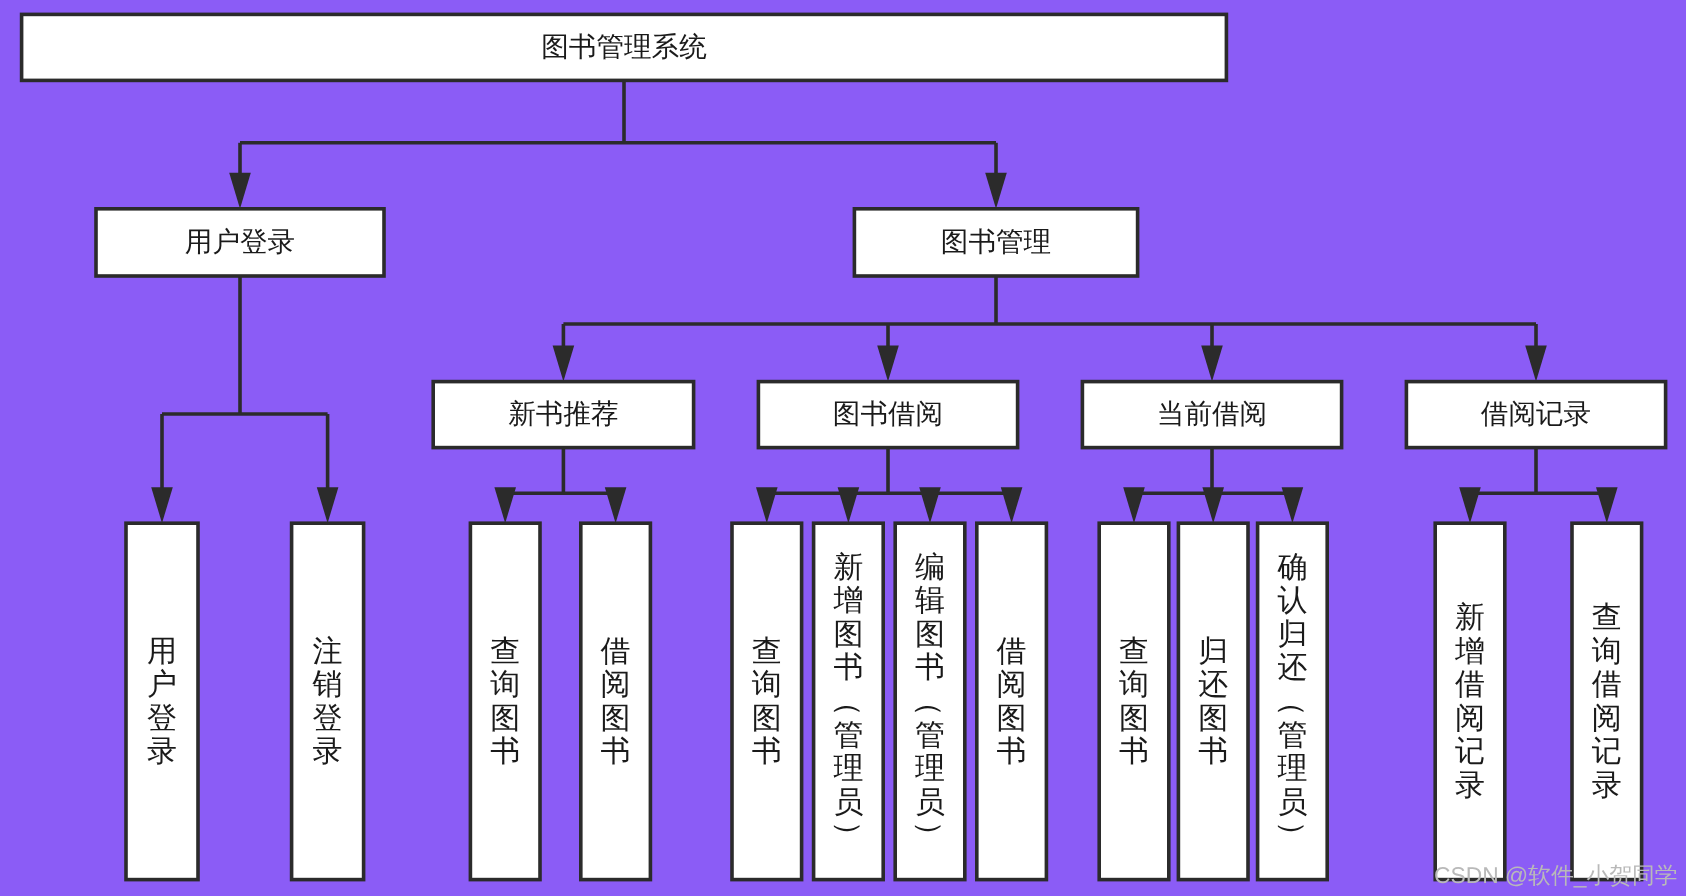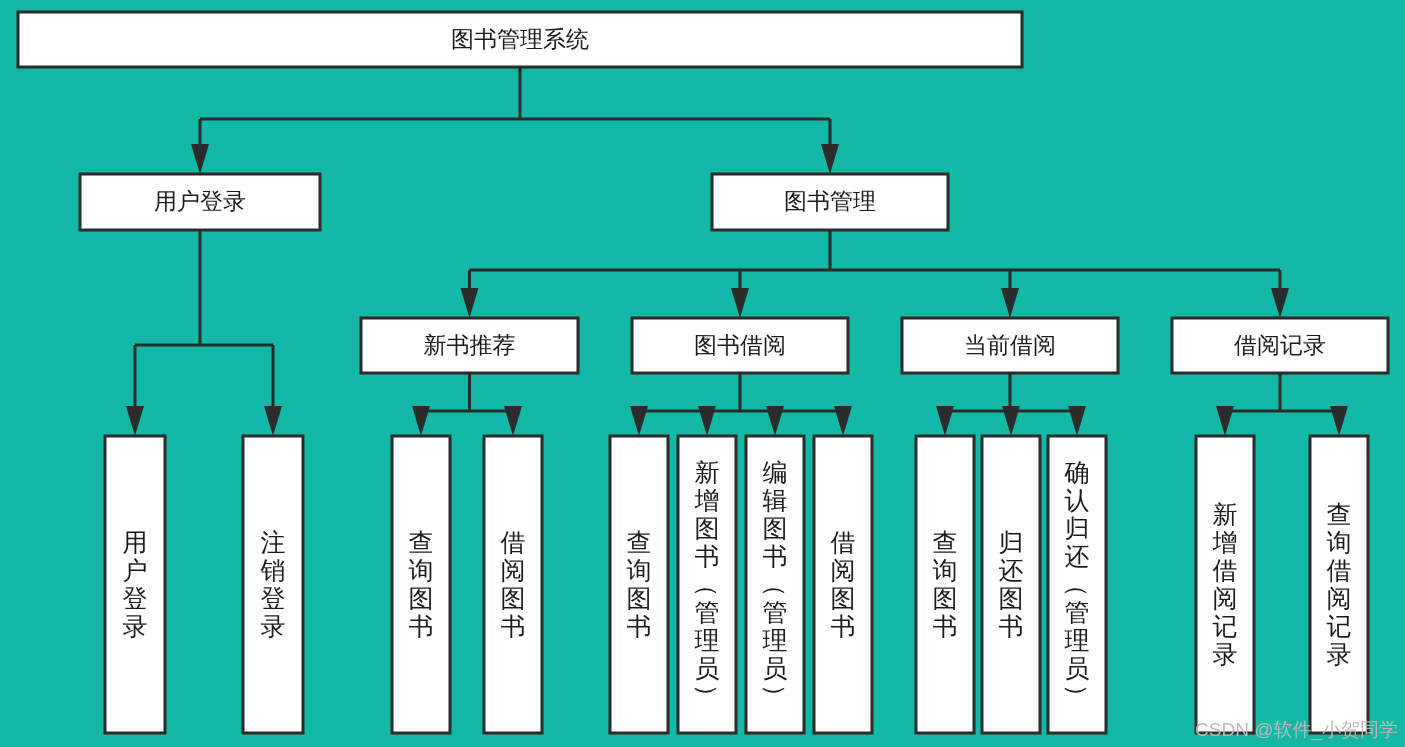--- a/index.html
+++ b/index.html
@@ -7,21 +7,21 @@
     padding: 0;
     background: #ffffff;
   }
   body {
     font-family: "Liberation Sans", "DejaVu Sans", sans-serif;
   }
   #diagram-root {
     position: relative;
     width: 1405px;
     height: 747px;
-    background: #14b8a6;
+    background: #8b5cf6;
     overflow: hidden;
   }
   svg.diagram-canvas {
     position: absolute;
     left: 0;
     top: 0;
     width: 1405px;
     height: 747px;
     display: block;
   }

